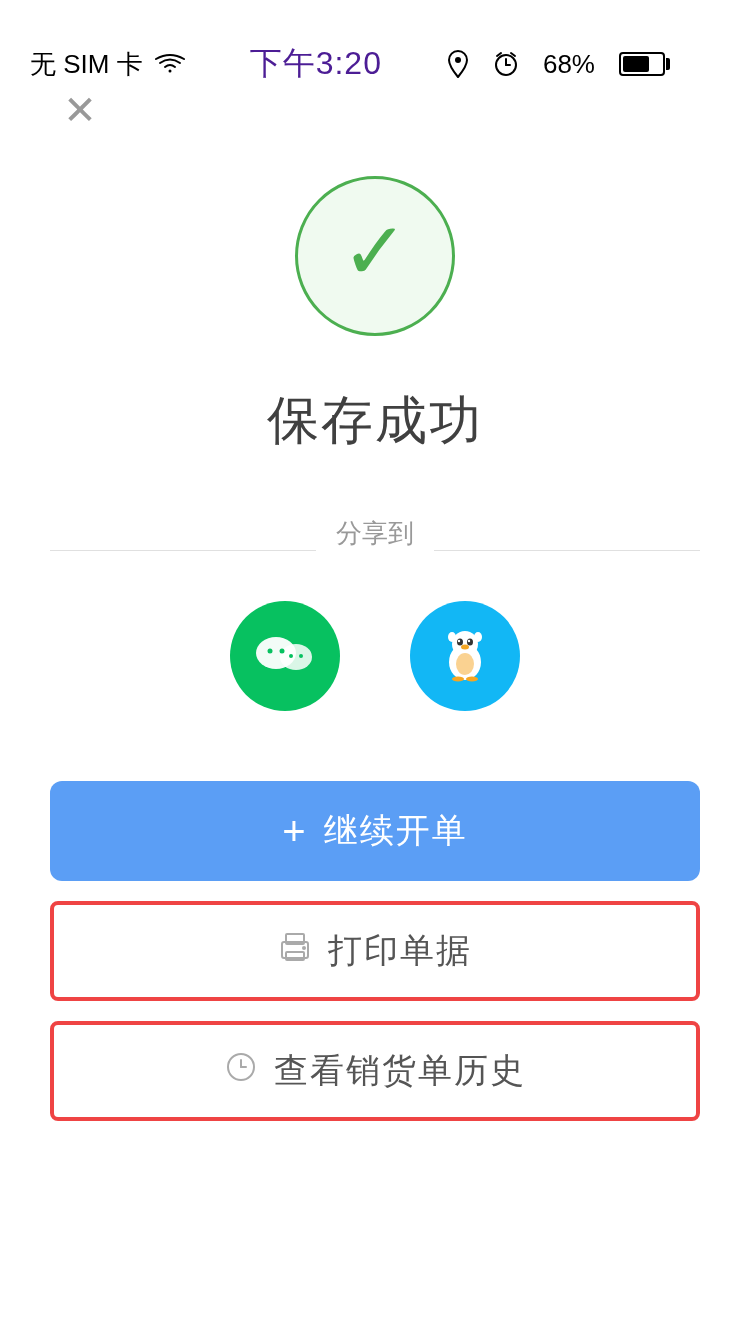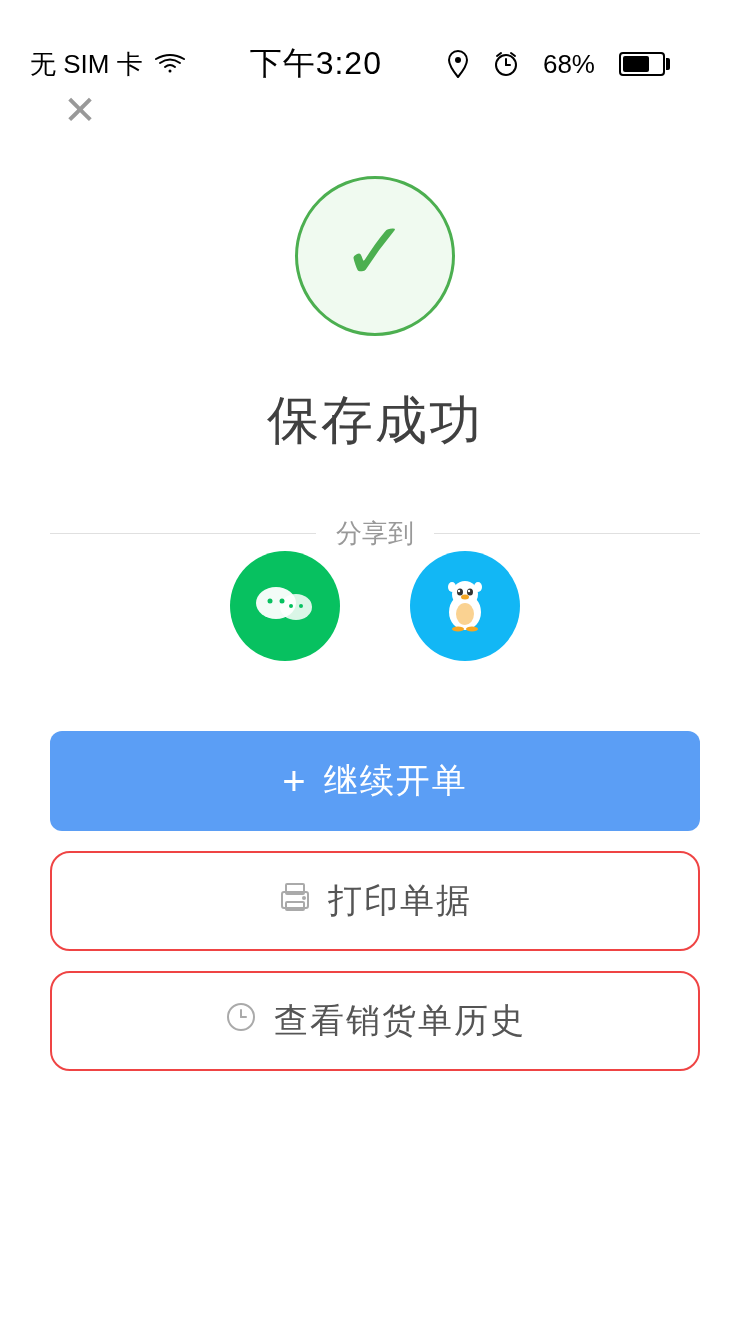--- a/index.html
+++ b/index.html
@@ -37,21 +37,21 @@
 
     .wifi-icon {
       display: inline-block;
       width: 30px;
       height: 22px;
     }
 
     .status-center {
       font-size: 32px;
       font-weight: 500;
-      color: #000000;
+      color: #4c1d95;
       letter-spacing: 1px;
     }
 
     .status-right {
       display: flex;
       align-items: center;
       gap: 24px;
       font-size: 26px;
       color: #000;
     }
@@ -144,22 +144,23 @@
 
     
     .share-section {
       width: 100%;
       padding: 0 50px;
       margin-bottom: 50px;
     }
 
     .share-divider {
       display: flex;
-      align-items: center;
+      align-items: flex-end;
       gap: 20px;
+      margin-bottom: 50px;
     }
 
     .divider-line {
       flex: 1;
       height: 1px;
       background: #e0e0e0;
     }
 
     .share-label {
       font-size: 26px;
@@ -225,22 +226,22 @@
     .btn-plus {
       font-size: 40px;
       font-weight: 300;
       line-height: 1;
     }
 
     .btn-secondary {
       width: 100%;
       height: 100px;
       background: #fff;
-      border: 2px solid #ef4444;
-      border-radius: 20px;
+      border: 4px solid #ef4444;
+      border-radius: 8px;
       font-size: 34px;
       color: #555;
       cursor: pointer;
       display: flex;
       align-items: center;
       justify-content: center;
       gap: 16px;
       margin-bottom: 20px;
       letter-spacing: 2px;
     }

